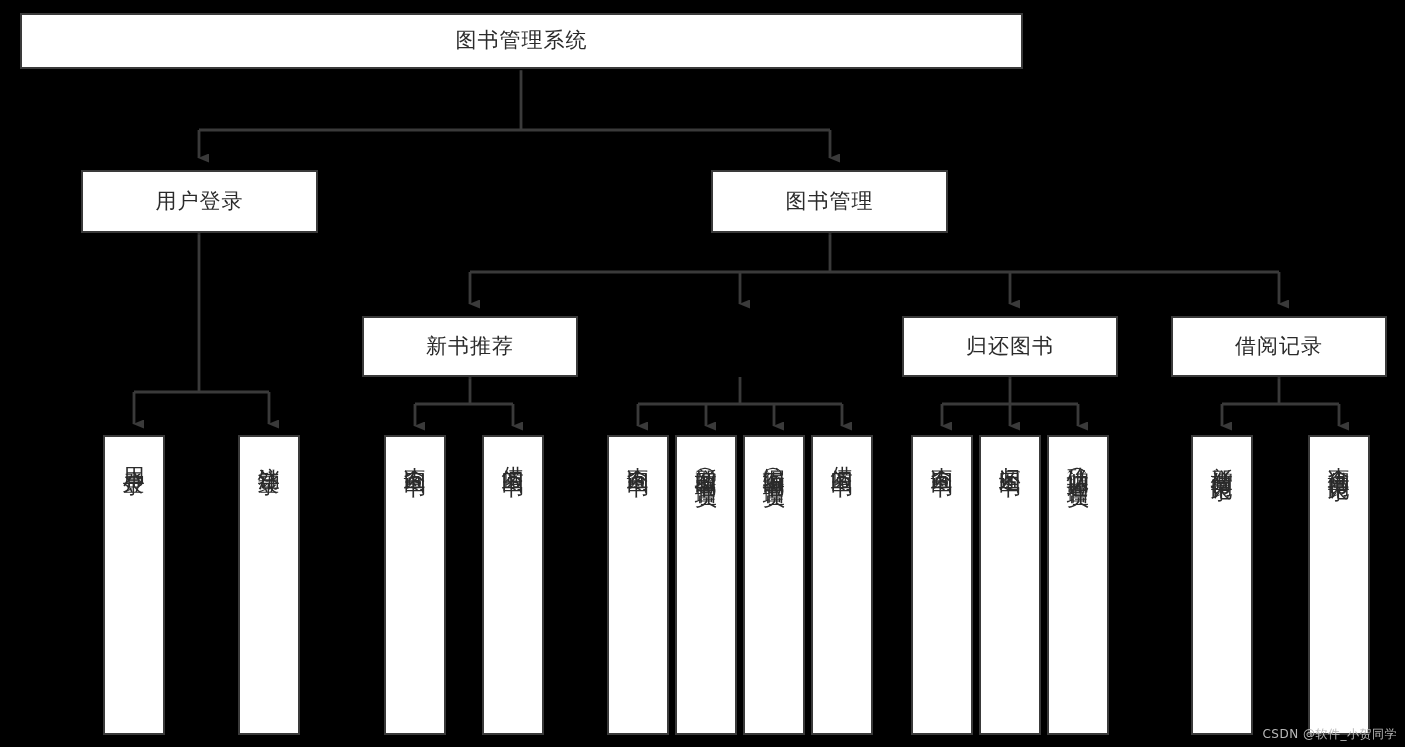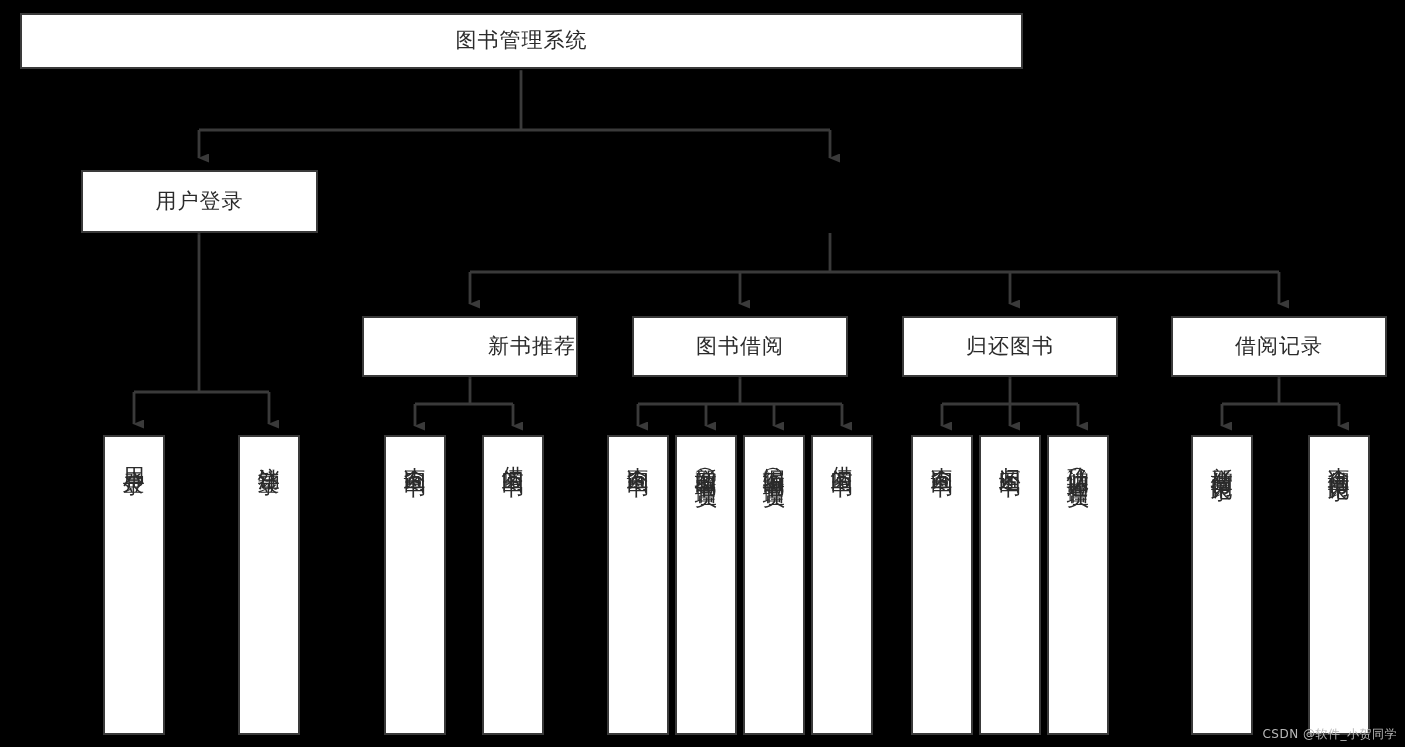--- a/index.html
+++ b/index.html
@@ -124,26 +124,26 @@
     </g>
   </svg>
 
   <div class="node-box horiz" style="left:20px; top:13px; width:1003px; height:56px;">
     <span>图书管理系统</span>
   </div>
 
   <div class="node-box horiz" style="left:81px; top:170px; width:237px; height:63px;">
     <span>用户登录</span>
   </div>
+  <div class="node-box horiz" style="left:711px; top:170px; width:237px; height:63px;">
+    <span>图书管理</span>
+  </div>
 
-  <div class="node-box horiz" style="left:362px; top:316px; width:216px; height:61px;justify-content:flex-end;">
+  <div class="node-box horiz" style="left:362px; top:316px; width:216px; height:61px;">
     <span>新书推荐</span>
-  </div>
-  <div class="node-box horiz" style="left:632px; top:316px; width:216px; height:61px;">
-    <span>图书借阅</span>
   </div>
   <div class="node-box horiz" style="left:902px; top:316px; width:216px; height:61px;">
     <span>归还图书</span>
   </div>
   <div class="node-box horiz" style="left:1171px; top:316px; width:216px; height:61px;text-align:center;">
     <span>借阅记录</span>
   </div>
 
   <div class="node-box vert" style="left:103px; top:435px; width:62px; height:300px;">
     <span class="vert-text">用户登录</span>

